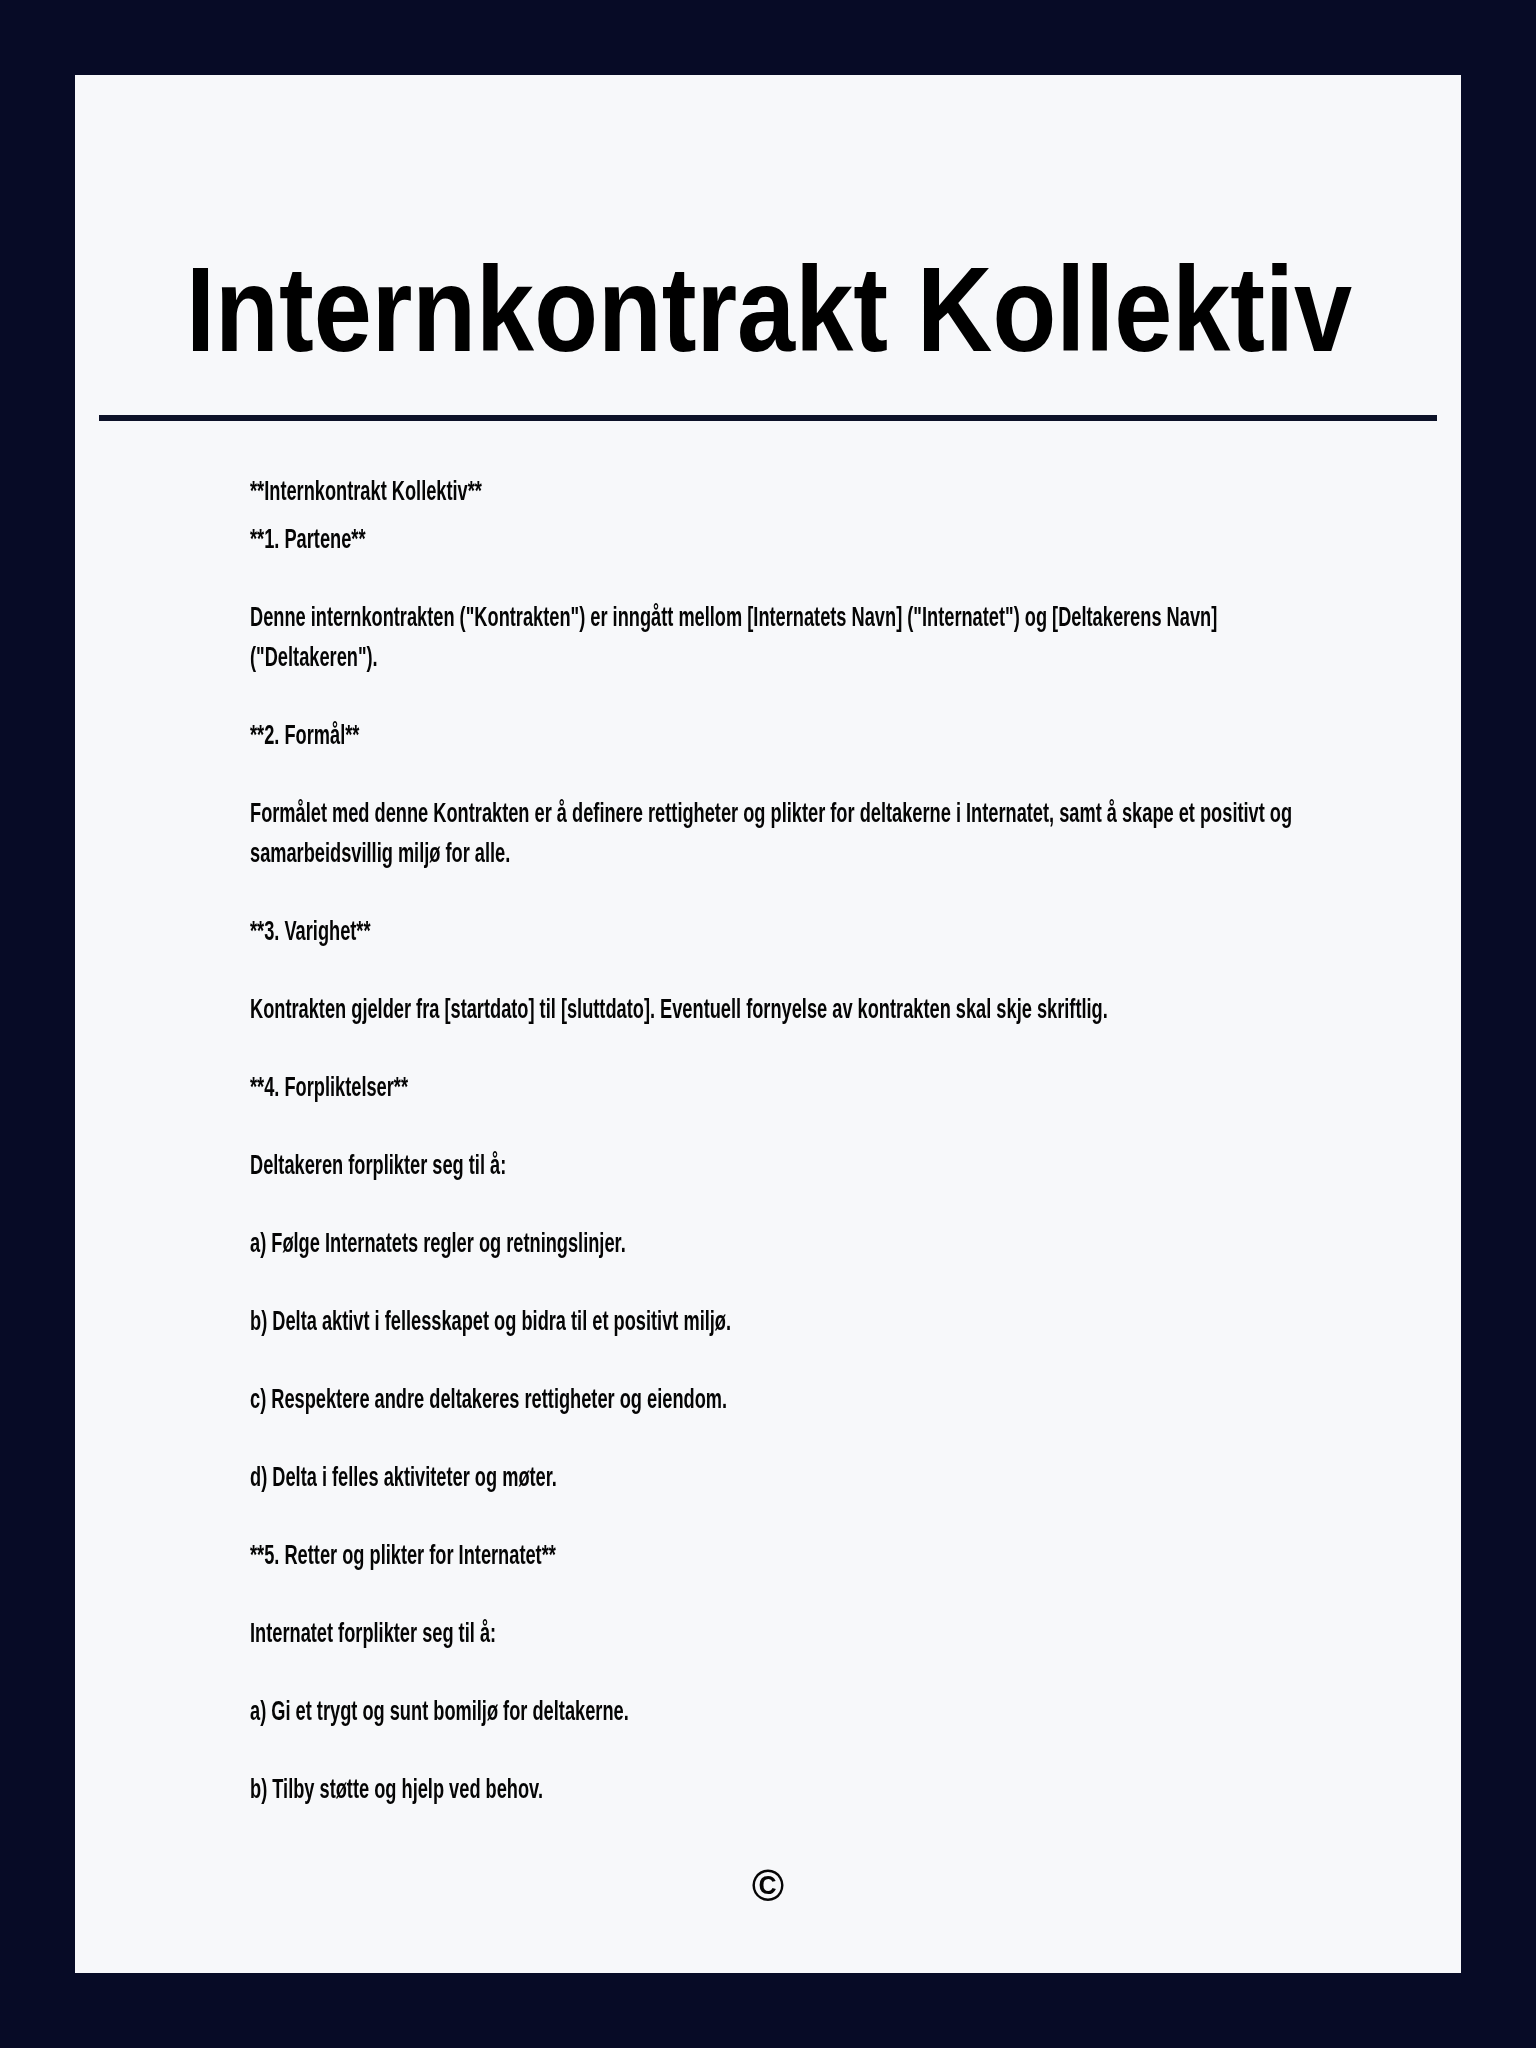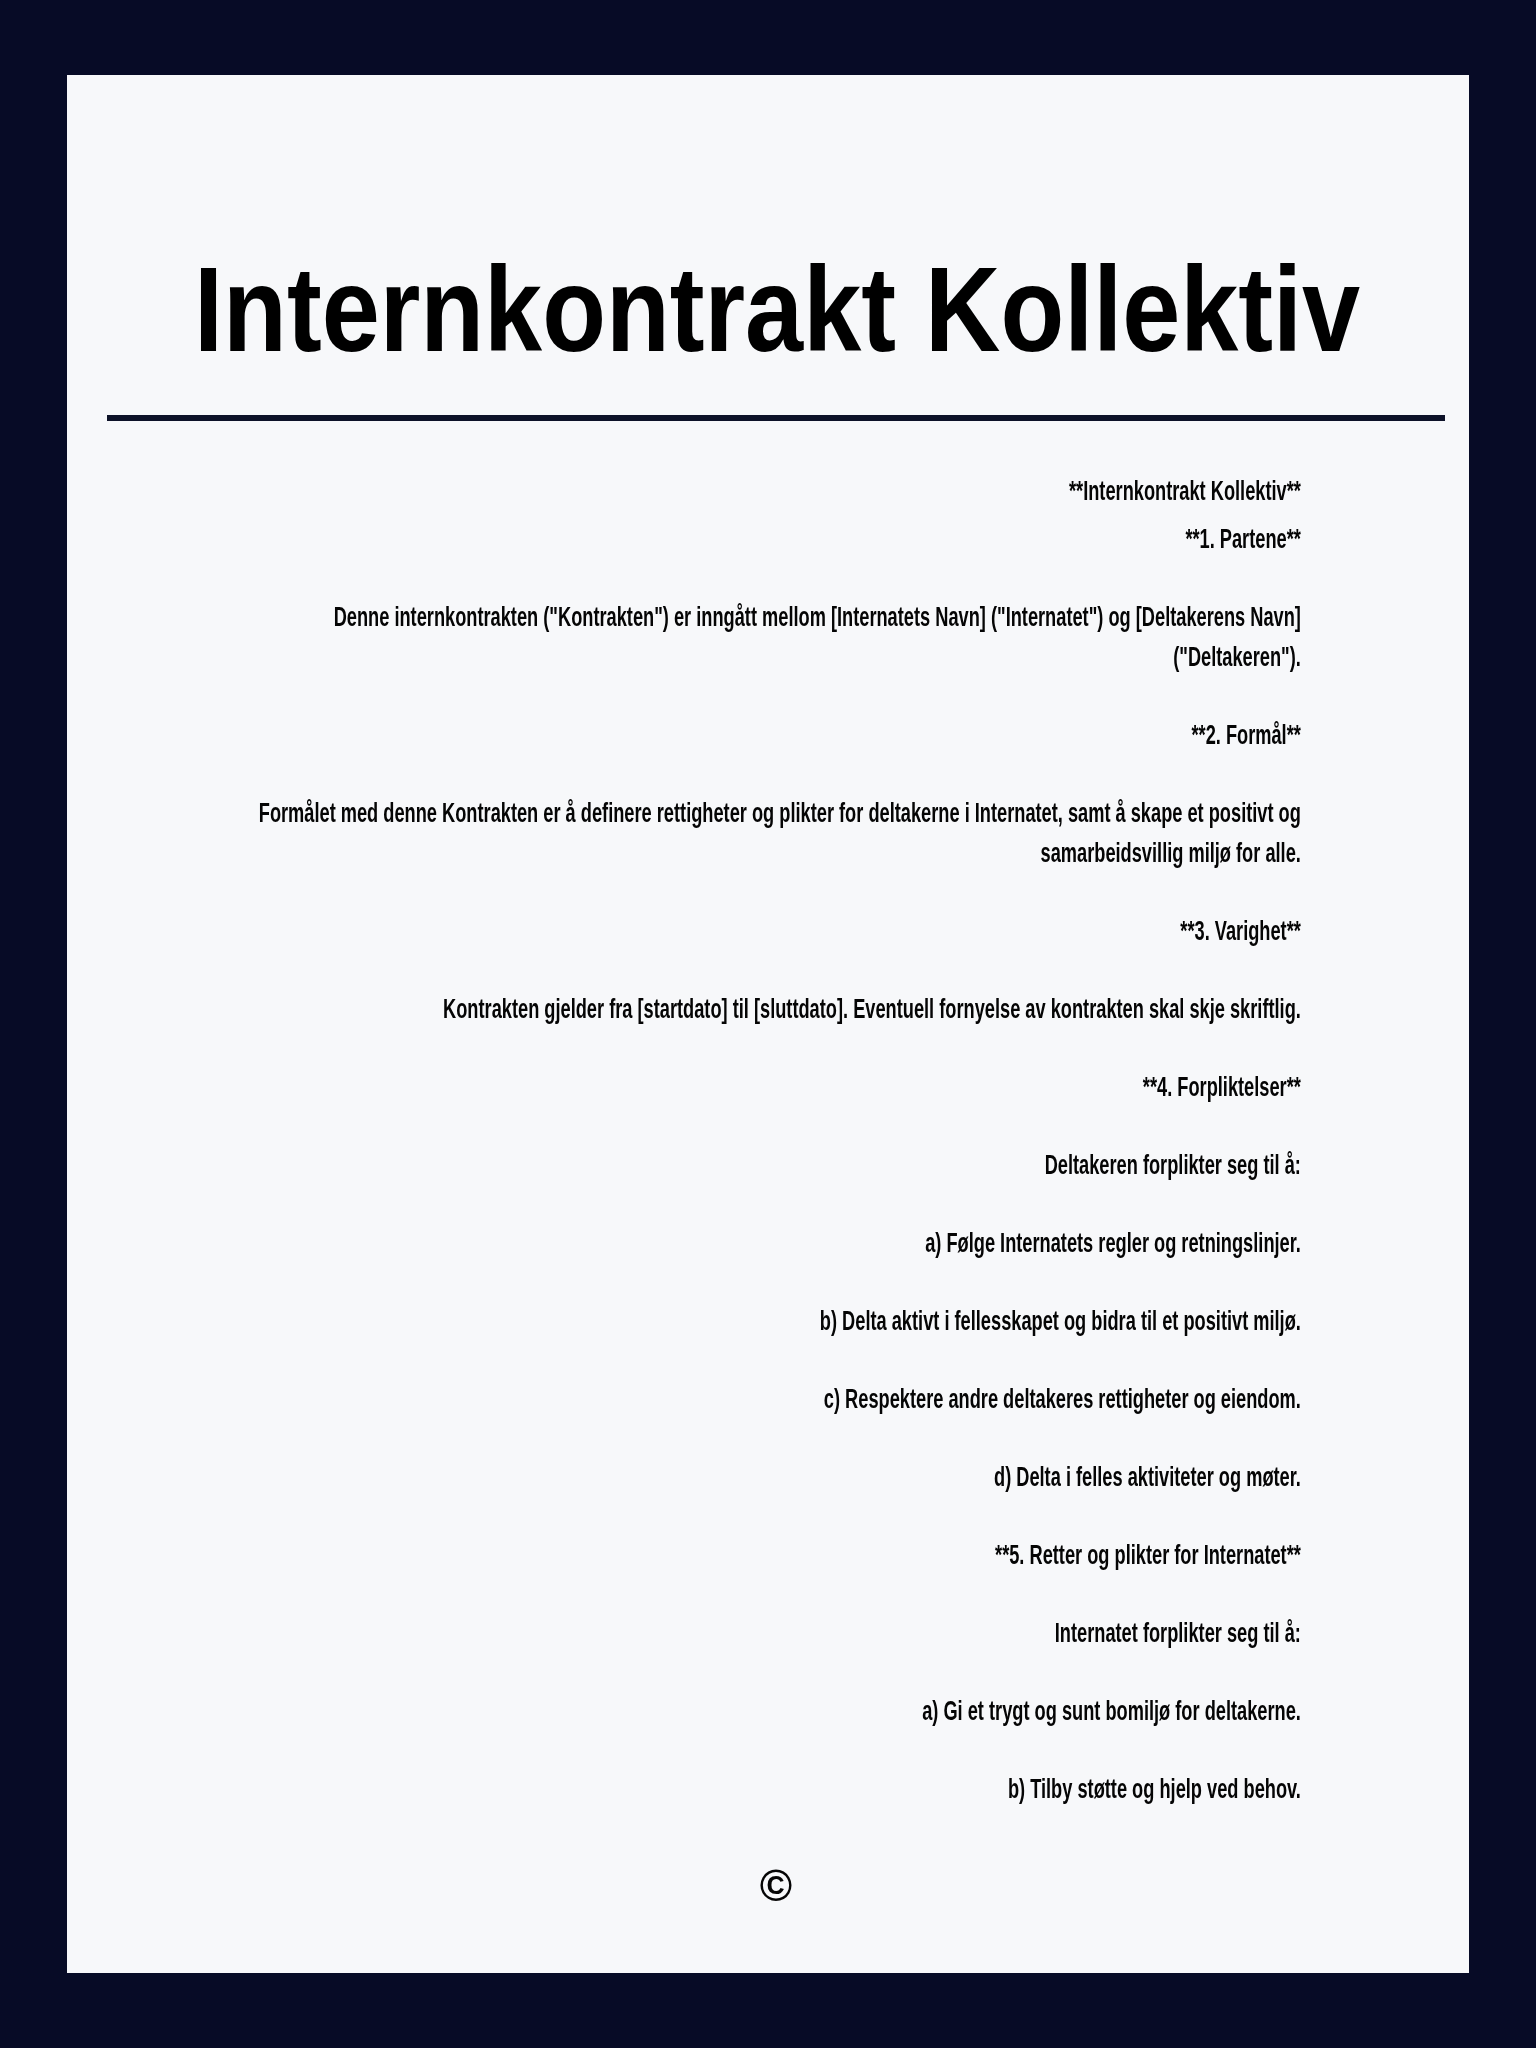--- a/index.html
+++ b/index.html
@@ -12,21 +12,20 @@
     background: #070b26;
     font-family: "Liberation Sans", sans-serif;
     overflow: hidden;
   }
   .page {
     width: 1386px;
     height: 1898px;
     margin: 75px auto 0;
     background: #f7f8fa;
     overflow: hidden;
-    padding-left: 16px;
   }
   .doc-header {
     margin: 0 24px;
     padding: 174px 0 46px;
     border-bottom: 6px solid #0d1228;
   }
   .doc-title {
     font-size: 120px;
     font-weight: bold;
     line-height: 120px;
@@ -34,21 +33,20 @@
     text-align: center;
     white-space: nowrap;
   }
   .doc-title .squeeze {
     display: inline-block;
     transform: scaleX(0.87);
     transform-origin: center;
   }
   .doc-body {
     padding: 50px 0 0 175px;
-    text-align: right;
   }
   .scale-wrap {
     width: 1545px;
     transform: scaleX(0.675);
     transform-origin: top left;
   }
   .doc-body p {
     margin: 0 0 38px 0;
     font-size: 27px;
     font-weight: bold;

